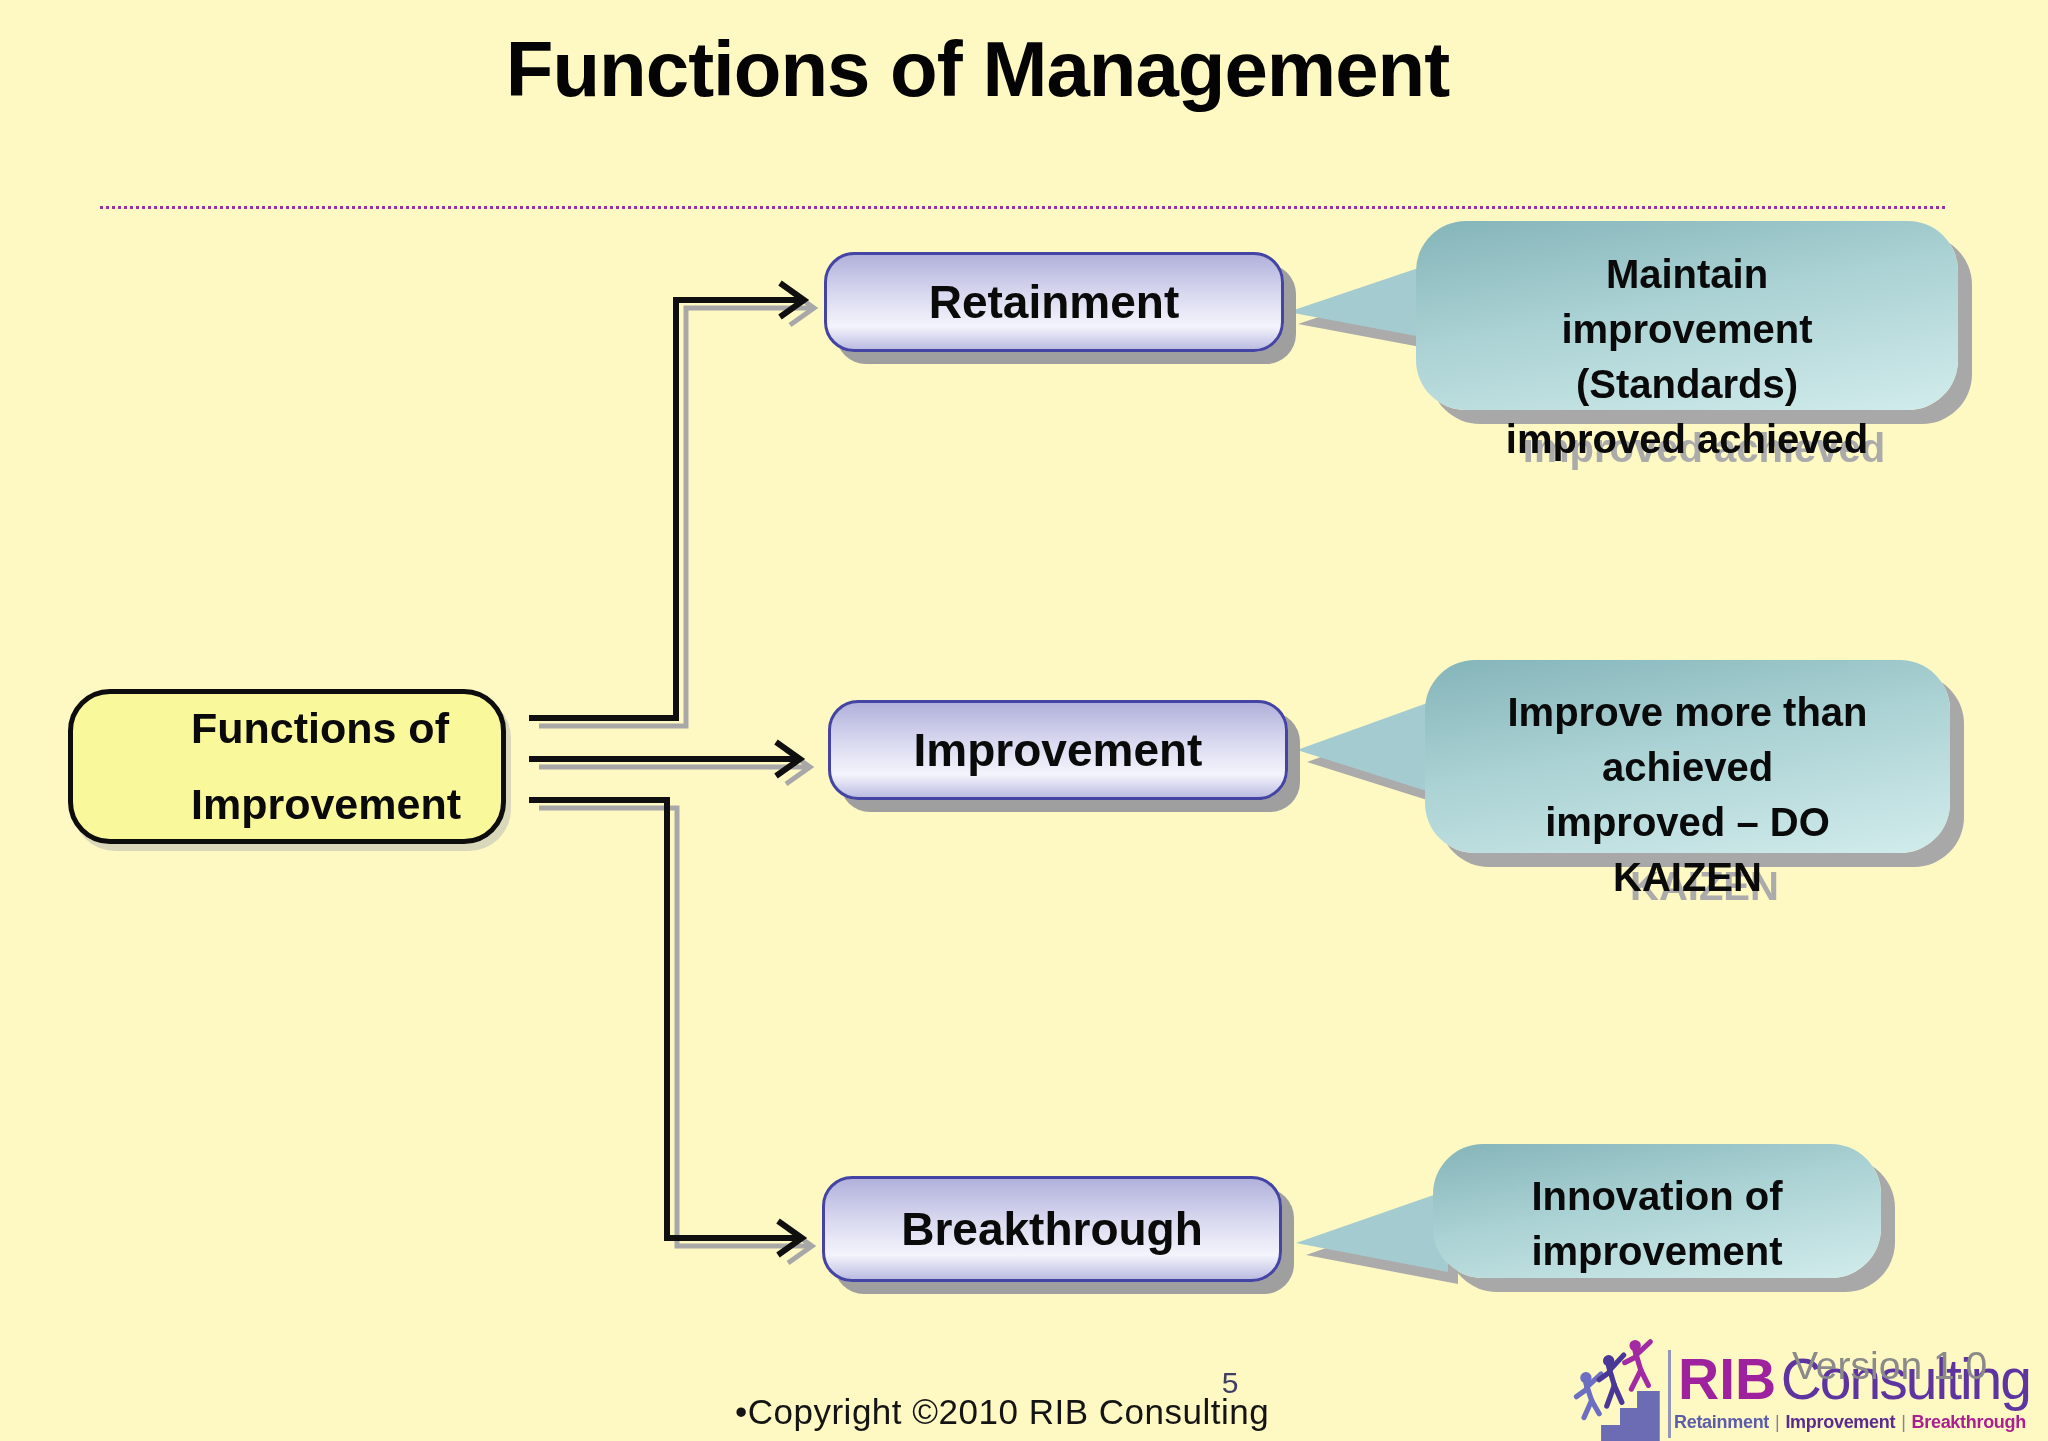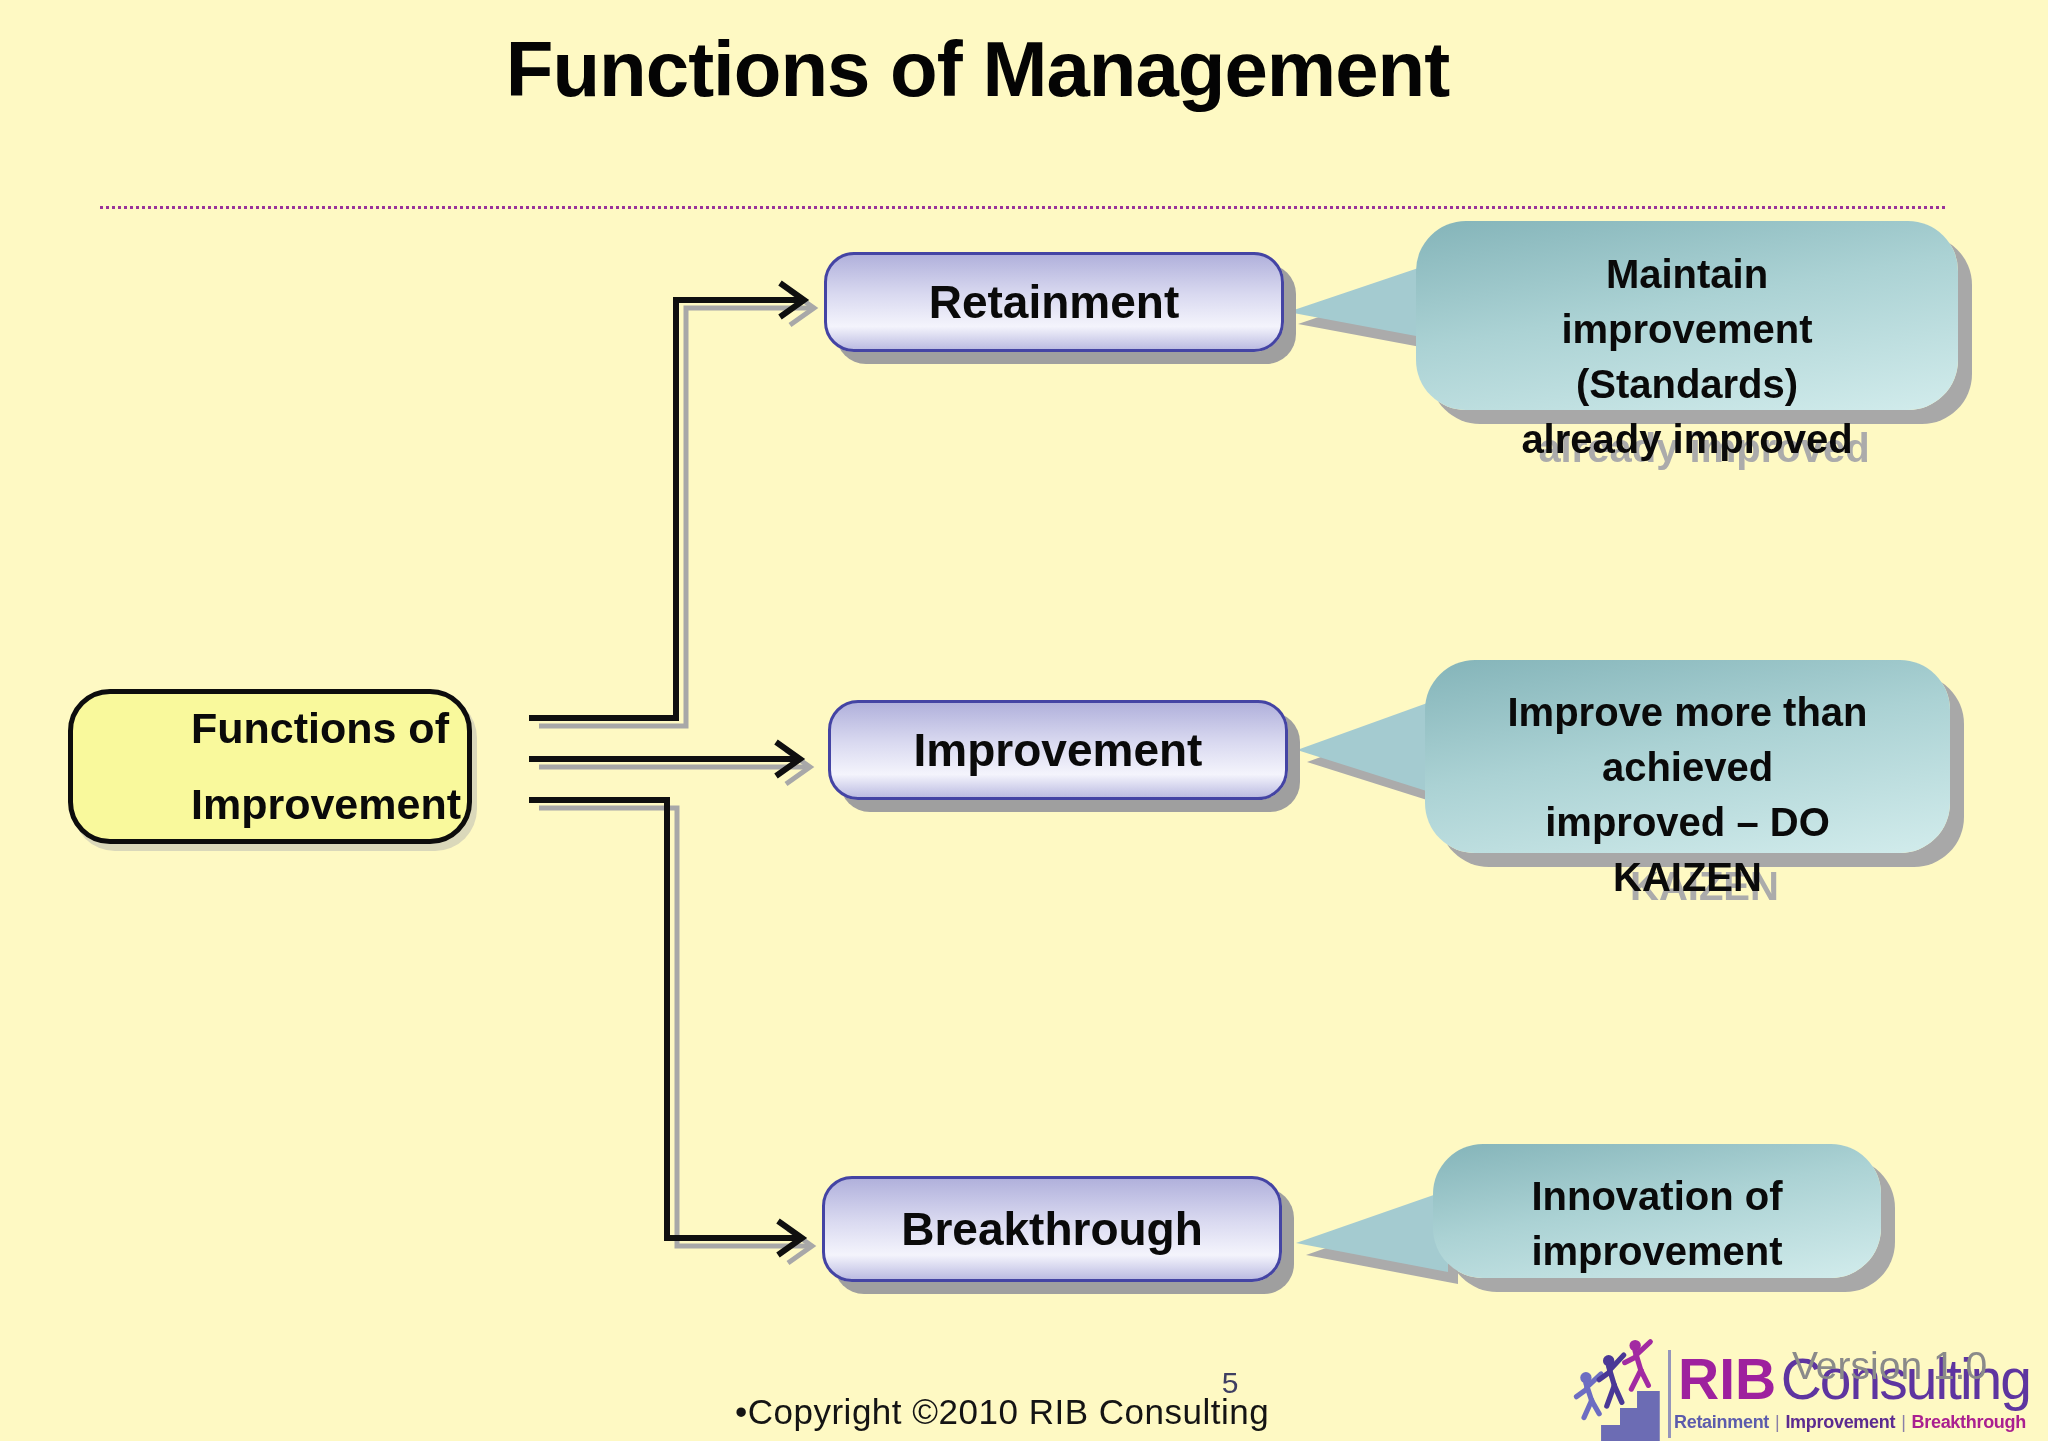--- a/index.html
+++ b/index.html
@@ -15,21 +15,21 @@
     left:0;top:24px;width:1955px;text-align:center;
     font-size:78px;font-weight:bold;letter-spacing:-1px;color:#040404;
   }
   .dotline{
     left:100px;top:206px;width:1845px;height:0;
     border-top:3px dotted #9a339a;
   }
 
   
   .root-box{
-    left:68px;top:689px;width:404px;height:155px;
+    left:68px;top:689px;width:438px;height:155px;
     background:#f9f99c;border:5px solid #0d0d0d;border-radius:42px;
     box-shadow:5px 7px 0 rgba(175,175,175,.45);
     display:flex;flex-direction:column;justify-content:center;
     padding-left:118px;z-index:3;gap:23px;
   }
   .root-box .line{font-size:43px;font-weight:bold;line-height:53px;white-space:nowrap;}
 
   
   .branch-box{
     background:linear-gradient(180deg,#b1b1dc 0%,#d9d9f0 42%,#f4f4fc 76%,#bcbce2 100%);
@@ -133,21 +133,21 @@
   </div>
   <div id="box-breakthrough" class="abs branch-box">
     <span class="label">Breakthrough</span>
   </div>
 
   <div id="bubble-1" class="abs callout-bubble"></div>
   <div id="ctext-1" class="abs callout-text">
     <span class="cl">Maintain</span>
     <span class="cl">improvement</span>
     <span class="cl">(Standards)</span>
-    <span class="cl ghost">already improved</span>
+    <span class="cl ghost">improved achieved</span>
   </div>
 
   <div id="bubble-2" class="abs callout-bubble"></div>
   <div id="ctext-2" class="abs callout-text">
     <span class="cl">Improve more than</span>
     <span class="cl">achieved</span>
     <span class="cl">improved – DO</span>
     <span class="cl ghost">KAIZEN</span>
   </div>
 

